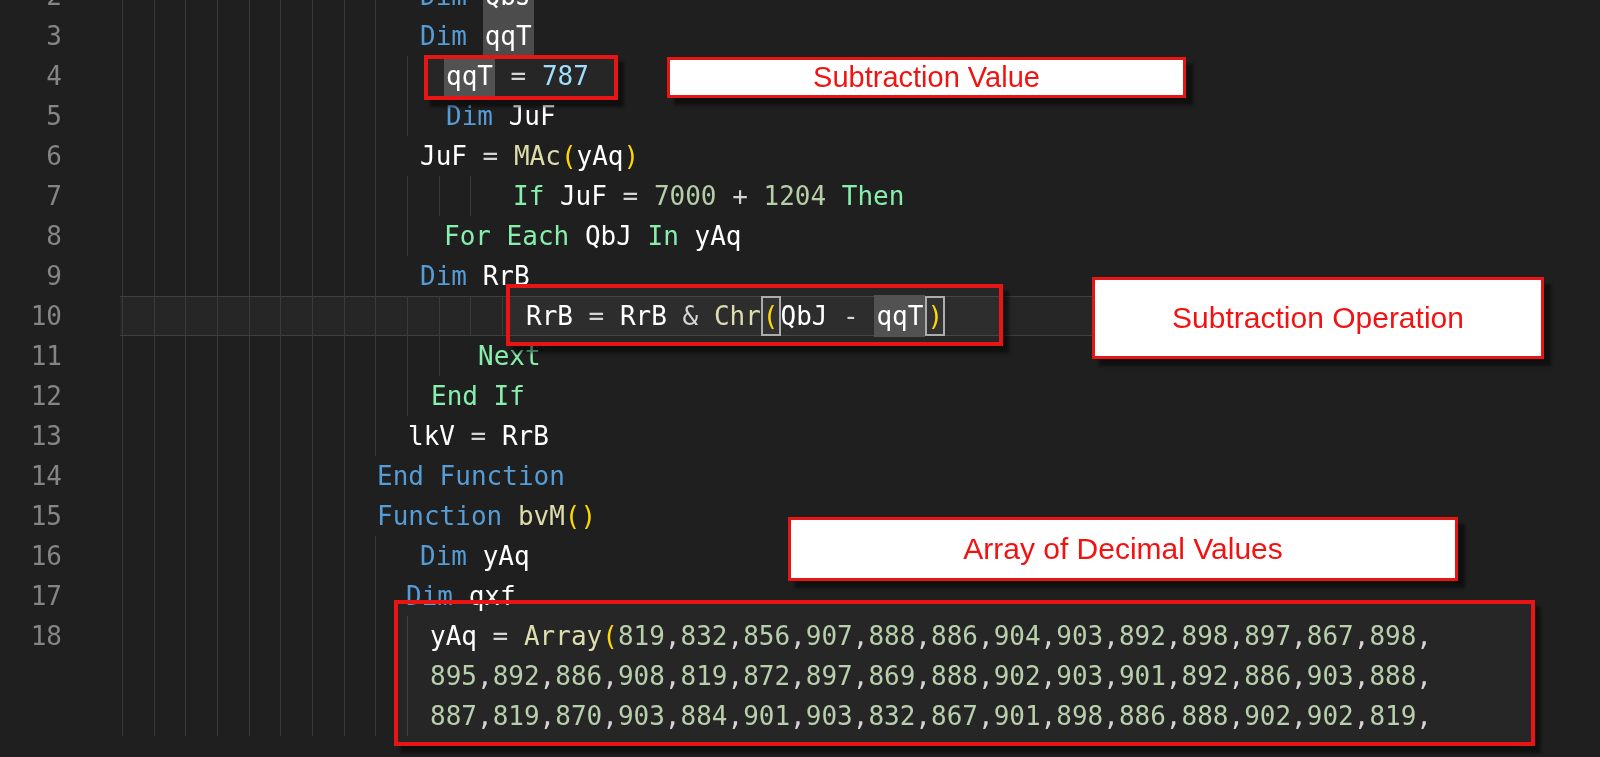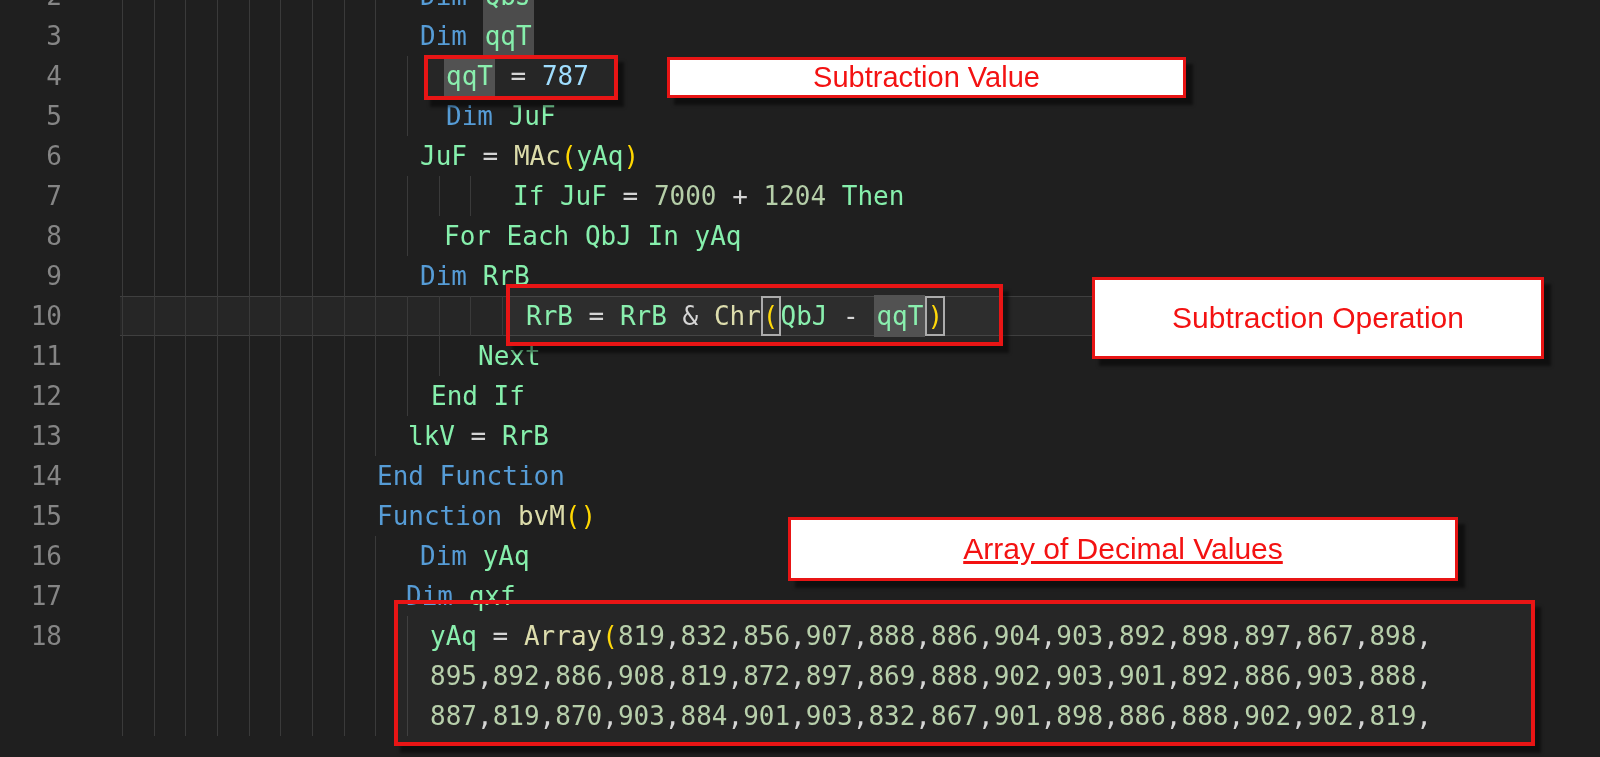--- a/index.html
+++ b/index.html
@@ -5,42 +5,42 @@
   html,body{margin:0;padding:0;background:#1f1f1f;}
   #screen{position:relative;width:1600px;height:757px;overflow:hidden;background:#1f1f1f;
           font-family:"DejaVu Sans Mono","Liberation Mono",monospace;font-size:26px;}
   
   .row{position:absolute;left:0;width:1600px;height:40px;line-height:40px;white-space:pre;}
   .lnum{position:absolute;left:0;top:0;width:62px;text-align:right;color:#858585;}
   .code{position:absolute;top:0;}
   .guide{position:absolute;top:0;height:40px;width:1px;background:#3a3a3a;}
   .tok.kw{color:#569cd6}
   .tok.ctrl{color:#86efac}
-  .tok.var{color:#86efac}
+  .tok.var{color:#ffffff}
   .tok.num{color:#b5cea8}
   .tok.numblue{color:#9cdcfe}
   .tok.fn{color:#dcdcaa}
   .tok.paren{color:#ffd700}
   .tok.op{color:#d4d4d4}
   .tok.hl{background:#4c4c4c;padding:6px 2px;}
   .tok.bracket{outline:2px solid #a9a9a9;outline-offset:-2px;background:#2b2b2b;padding:5px 2px;}
   
   .curline{position:absolute;left:120px;top:296px;width:1414px;height:40px;box-sizing:border-box;
            background:rgba(255,255,255,0.035);border-top:1px solid #3f3f3f;border-bottom:1px solid #3f3f3f;}
   
   .hl-box{position:absolute;box-sizing:border-box;border:4px solid #e81515;
           background:rgba(255,255,255,0.035);box-shadow:6px 7px 3px rgba(0,0,0,0.5);z-index:5;pointer-events:none;}
   .label-box{position:absolute;box-sizing:border-box;background:#ffffff;border:3px solid #e81515;
              box-shadow:7px 7px 3px rgba(0,0,0,0.5);display:flex;align-items:center;justify-content:center;
              font-family:"Liberation Sans",sans-serif;color:#f31212;z-index:6;}
   #ann-box-line4{left:424px;top:55px;width:194px;height:45px;}
   #ann-label-1{left:667px;top:57px;width:519px;height:41px;font-size:29px;}
   #ann-box-line10{left:506px;top:284px;width:497px;height:62px;}
   #ann-label-2{left:1092px;top:277px;width:452px;height:82px;font-size:30px;}
-  #ann-label-3{left:788px;top:517px;width:670px;height:64px;font-size:30px;text-decoration:underline;}
+  #ann-label-3{left:788px;top:517px;width:670px;height:64px;font-size:30px;}
   #ann-box-array{left:394px;top:600px;width:1141px;height:146px;}
 </style>
 </head>
 <body>
 
 <div id="screen">
   <div class="curline"></div>
   <div id="code-layer">
       <div class="row" style="top: -24px;"><div class="guide" style="left: 122px;"></div><div class="guide" style="left: 154px;"></div><div class="guide" style="left: 185px;"></div><div class="guide" style="left: 217px;"></div><div class="guide" style="left: 249px;"></div><div class="guide" style="left: 280px;"></div><div class="guide" style="left: 312px;"></div><div class="guide" style="left: 344px;"></div><div class="guide" style="left: 375px;"></div><span class="lnum">2</span><span class="code" style="left: 420px;"><span class="tok kw">Dim </span><span class="tok var hl">QbJ</span></span></div>
       <div class="row" style="top: 16px;"><div class="guide" style="left: 122px;"></div><div class="guide" style="left: 154px;"></div><div class="guide" style="left: 185px;"></div><div class="guide" style="left: 217px;"></div><div class="guide" style="left: 249px;"></div><div class="guide" style="left: 280px;"></div><div class="guide" style="left: 312px;"></div><div class="guide" style="left: 344px;"></div><div class="guide" style="left: 375px;"></div><span class="lnum">3</span><span class="code" style="left: 420px;"><span class="tok kw">Dim </span><span class="tok var hl">qqT</span></span></div>

